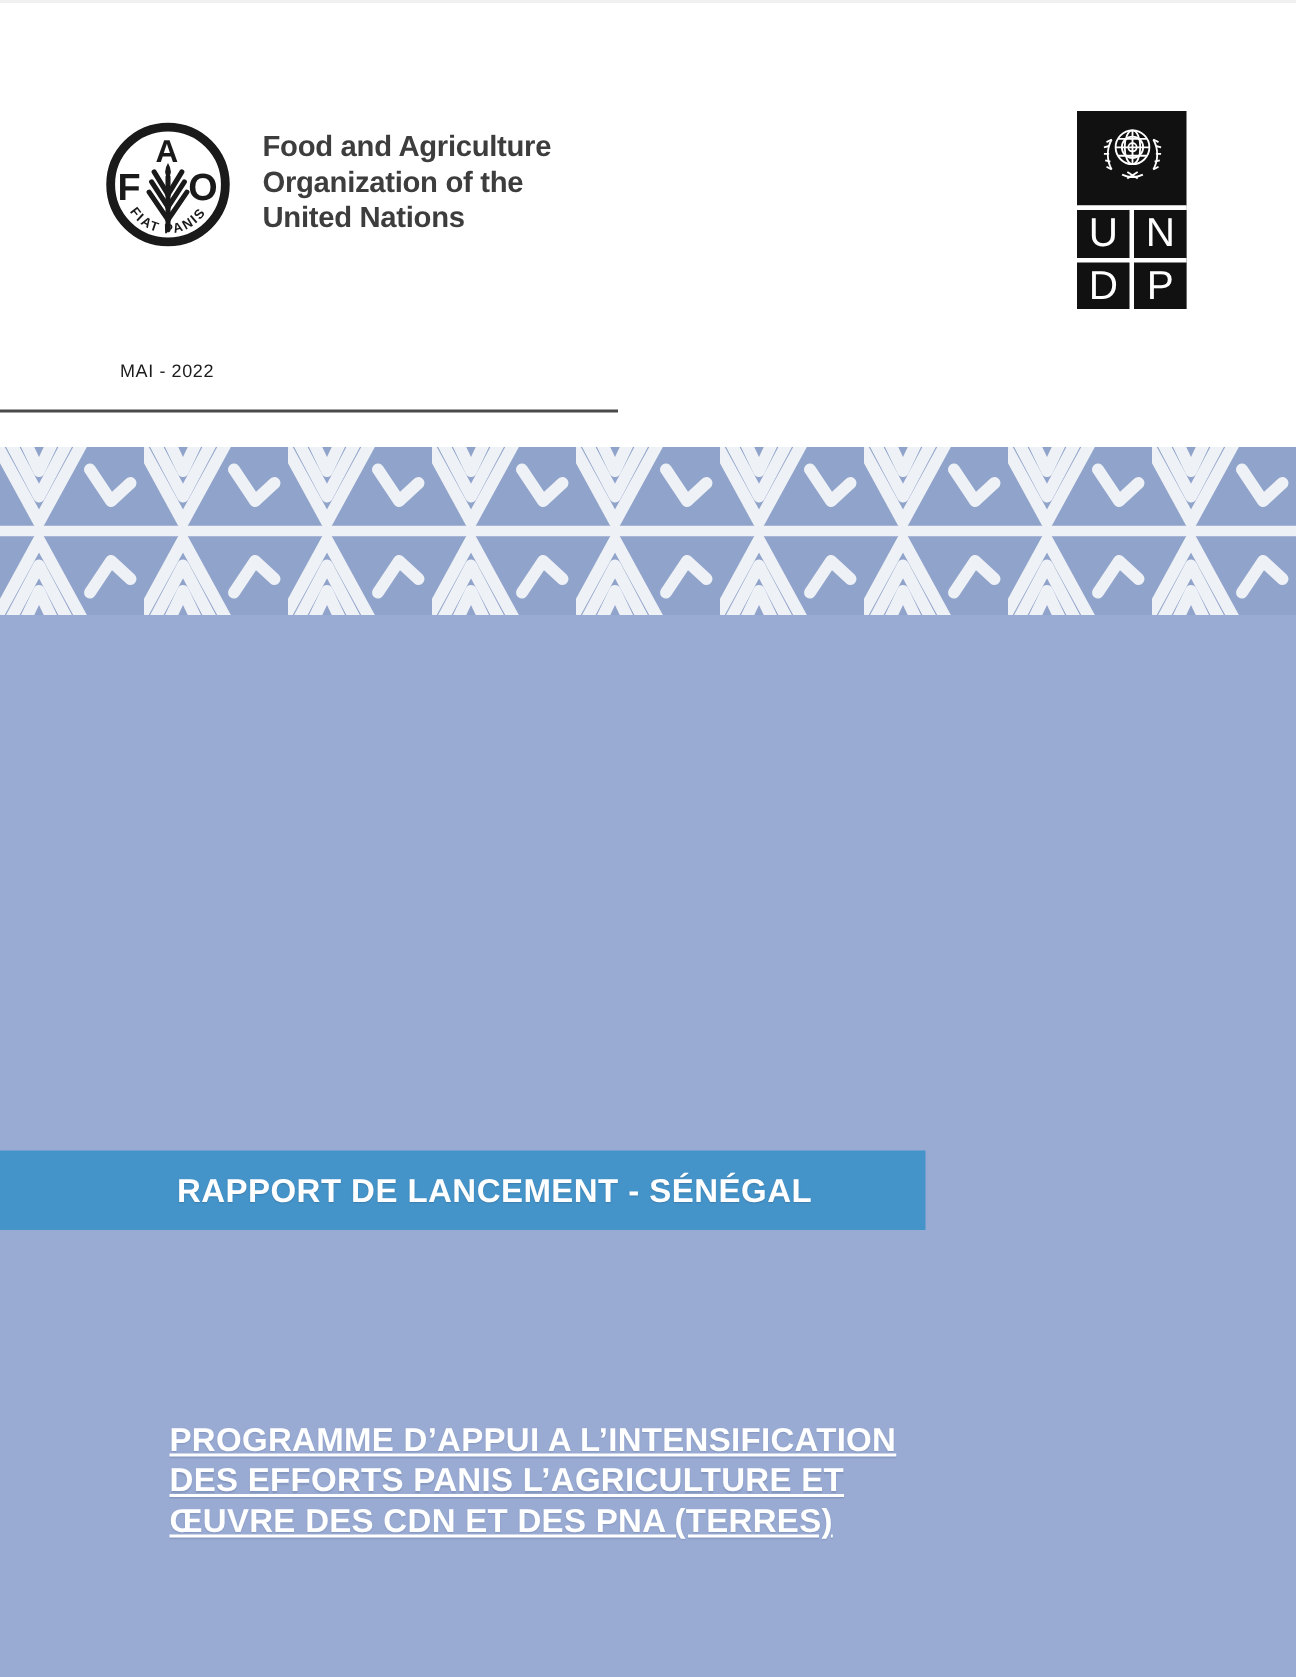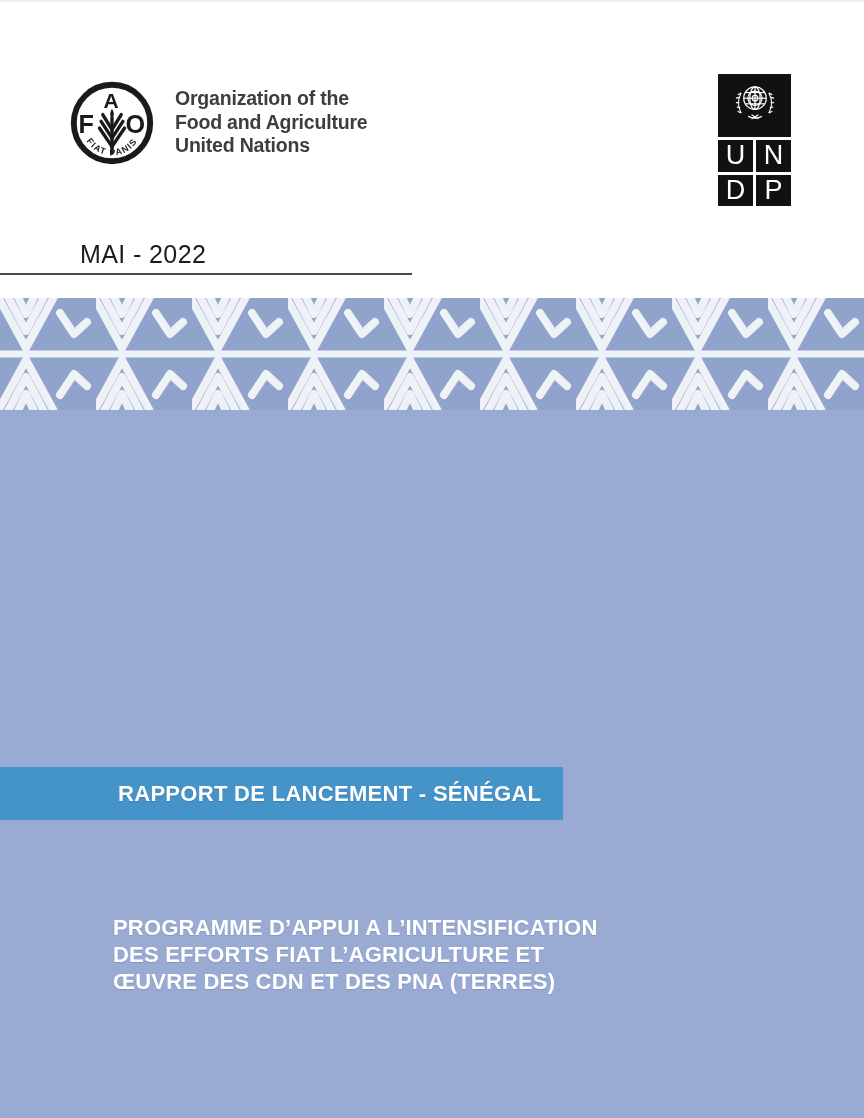--- a/index.html
+++ b/index.html
@@ -31,44 +31,45 @@
     flex:1;display:grid;grid-template-columns:1fr 1fr;grid-template-rows:1fr 1fr;
     gap:3px;background:#fff;border-top:3px solid #fff;
   }
   .undp-cell{
     background:var(--logo-black,#111);color:#fff;display:flex;align-items:center;justify-content:center;
     font-size:27px;font-weight:400;line-height:1;
   }
 
   .date-label{
     position:absolute;left:80px;top:238px;
-    font-size:25px;color:#1c1c1c;letter-spacing:0.4px;
+    font-size:12px;color:#1c1c1c;letter-spacing:0.4px;
   }
   .date-rule{
     position:absolute;left:0;top:271px;width:412px;height:0;
     border-top:2px solid #4a4a4a;
   }
 
   
   .cover-blue{
     position:absolute;left:0;top:296px;width:864px;height:822px;
     background:var(--cover-blue,#99abd3);
   }
   .pattern-band{position:absolute;left:0;top:0;width:864px;height:112px;display:block;}
   .pattern-bg{fill:var(--pattern-blue,#90a3ca);}
   .pattern-stroke{stroke:var(--pattern-white,#eef1f6);fill:none;stroke-linecap:round;stroke-linejoin:round;}
 
   .cover-title{
-    position:absolute;left:113px;top:616px;width:560px;
+    position:absolute;left:113px;top:648px;width:560px;
     color:#ffffff;font-weight:bold;font-size:22px;line-height:27px;letter-spacing:0.2px;
     text-shadow:0 1px 1px rgba(40,60,100,0.18);
+    text-decoration:underline;
   }
 
   .subtitle-banner{
-    position:absolute;left:0;top:469px;width:563px;height:53px;
+    position:absolute;left:0;top:469px;width:617px;height:53px;
     background:var(--banner-blue,#4594c9);
     display:flex;align-items:center;
   }
   .subtitle-label{
     padding-left:118px;color:#fff;font-weight:bold;font-size:22px;letter-spacing:0.3px;
     text-shadow:0 1px 1px rgba(30,60,90,0.25);
     white-space:nowrap;
   }
 
   
@@ -99,22 +100,22 @@
         <text class="fao-letter" x="10" y="62" font-size="30">F</text>
         <text class="fao-letter" x="40" y="32" font-size="25">A</text>
         <text class="fao-letter" x="66" y="62" font-size="30">O</text>
         <defs>
           <path id="fao-arc" d="M 15,59 A 35.5,35.5 0 0 0 85,59"></path>
         </defs>
         <text class="fao-motto"><textPath href="#fao-arc" startOffset="50%" text-anchor="middle">FIAT PANIS</textPath></text>
       </svg>
 
       <div class="fao-wordmark">
+        <div>Food and Agriculture</div>
         <div>Organization of the</div>
-        <div>Food and Agriculture</div>
         <div>United Nations</div>
       </div>
     </div>
 
     <div class="undp-logo">
       <div class="undp-emblem">
         <svg viewBox="0 0 60 60">
           <g stroke="#ffffff" stroke-width="1.4" fill="none">
 
             <circle cx="30" cy="21" r="13"></circle>
@@ -168,21 +169,21 @@
 
             <path d="M 60,97 L 74,76 L 87,88"></path>
           </g>
         </pattern>
       </defs>
       <rect width="864" height="112" fill="url(#tri-pattern)"></rect>
     </svg>
 
     <div class="cover-title">
       <div>PROGRAMME D’APPUI A L’INTENSIFICATION</div>
-      <div>DES EFFORTS FIAT L’AGRICULTURE ET</div>
+      <div>DES EFFORTS PANIS L’AGRICULTURE ET</div>
       <div>ŒUVRE DES CDN ET DES PNA (TERRES)</div>
     </div>
 
     <div class="subtitle-banner">
       <div class="subtitle-label">RAPPORT DE LANCEMENT - SÉNÉGAL</div>
     </div>
 
   </div>
 </div>
 

